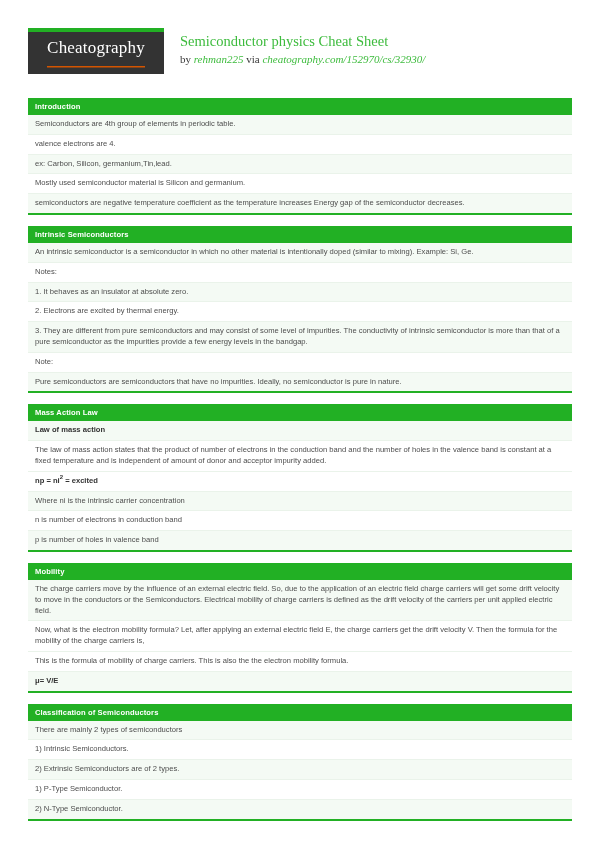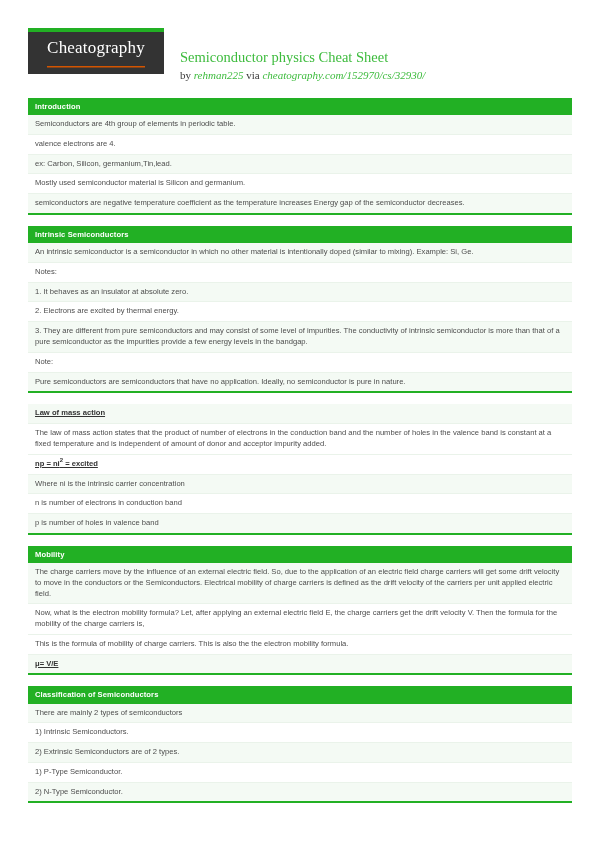--- a/index.html
+++ b/index.html
@@ -56,21 +56,21 @@
   }
   .title-block {
     margin-left: 16px;
     padding-top: 4px;
   }
   .sheet-title {
     font-family: "Liberation Serif", serif;
     font-size: 14.5px;
     color: #3dbb3d;
     line-height: 1.25;
-    margin: 16px 0 2px 0;
+    margin: 0 0 2px 0;
     font-weight: normal;
   }
   .byline {
     font-family: "Liberation Serif", serif;
     font-size: 11px;
     color: #3a3a3a;
     line-height: 1.3;
   }
   .byline a {
     color: #3dbb3d;
@@ -98,21 +98,21 @@
   .row {
     font-size: 7.6px;
     line-height: 1.42;
     padding: 4px 7px 4px 7px;
     border-bottom: 1px solid #eaf3ea;
     color: #4d4d4d;
   }
   .row:last-child { border-bottom: none; }
   .row.alt { background: #f4faf4; }
   .row.plain { background: #ffffff; }
-  .row.bold { font-weight: bold; color: #333; text-decoration: underline; }
+  .row.bold { font-weight: bold; color: #333; }
   .row sup { font-size: 6px; vertical-align: super; line-height: 0; }
 </style>
 </head>
 <body>
 
 <div class="page">
 
   <div class="header">
     <div class="logo-box">
       <span class="logo-word">Cheatography</span>
@@ -138,24 +138,25 @@
       </div>
       <div class="section">
         <div class="section-head">Intrinsic Semiconductors</div>
         <div class="rows">
           <div class="row alt">An intrinsic semiconductor is a semiconductor in which no other material is intentionally doped (similar to mixing). Example: Si, Ge.</div>
           <div class="row plain">Notes:</div>
           <div class="row alt">1. It behaves as an insulator at absolute zero.</div>
           <div class="row plain">2. Electrons are excited by thermal energy.</div>
           <div class="row alt">3. They are different from pure semiconductors and may consist of some level of impurities. The conductivity of intrinsic semiconductor is more than that of a pure semiconductor as the impurities provide a few energy levels in the bandgap.</div>
           <div class="row plain">Note:</div>
-          <div class="row alt">Pure semiconductors are semiconductors that have no application. Ideally, no semiconductor is pure in nature.</div>
+          <div class="row alt">Pure semiconductors are semiconductors that have no impurities. Ideally, no semiconductor is pure in nature.</div>
         </div>
       </div>
       <div class="section">
+        <div class="section-head">Mass Action Law</div>
         <div class="rows">
           <div class="row alt bold">Law of mass action</div>
           <div class="row plain">The law of mass action states that the product of number of electrons in the conduction band and the number of holes in the valence band is constant at a fixed temperature and is independent of amount of donor and acceptor impurity added.</div>
           <div class="row plain bold"><span>np = ni</span><sup>2</sup><span> = excited</span></div>
           <div class="row alt">Where ni is the intrinsic carrier concentration</div>
           <div class="row plain">n is number of electrons in conduction band</div>
           <div class="row alt">p is number of holes in valence band</div>
         </div>
       </div>
       <div class="section">

